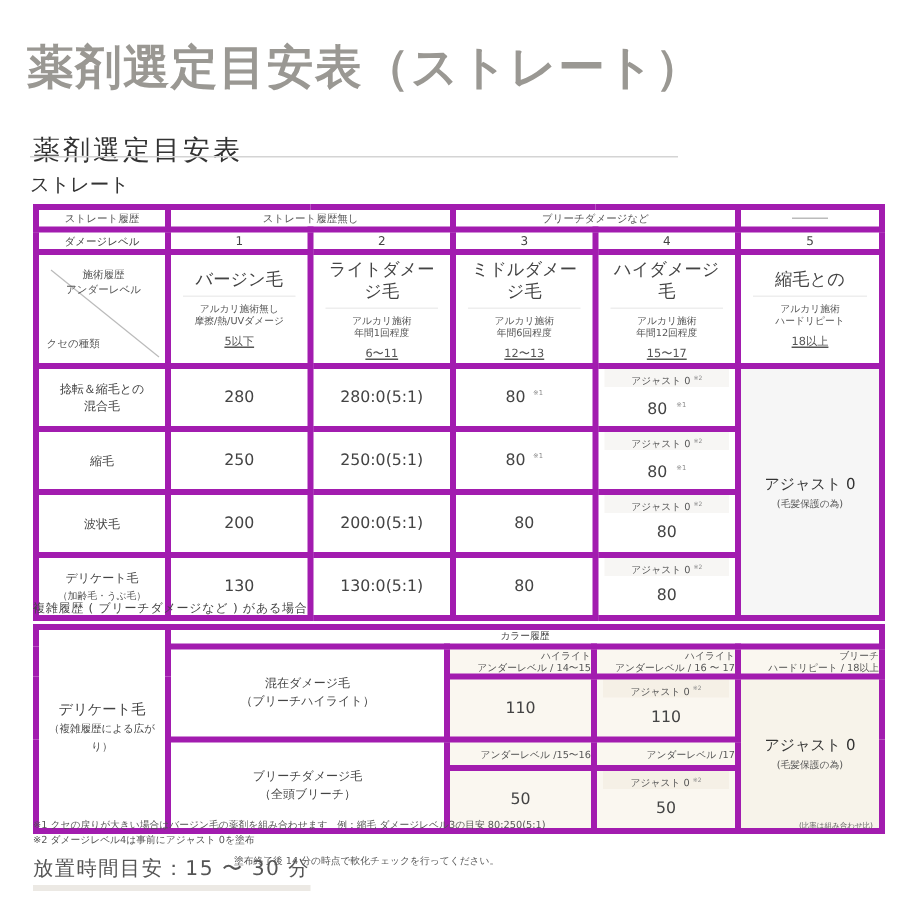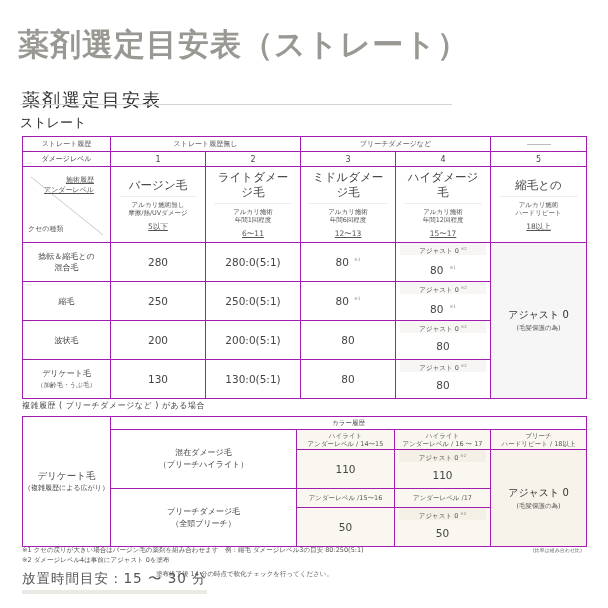--- a/index.html
+++ b/index.html
@@ -5,51 +5,51 @@
   * { box-sizing: border-box; margin: 0; padding: 0; }
   html, body { width: 608px; height: 608px; background: #ffffff; overflow: hidden; }
   body { font-family: "DejaVu Sans", sans-serif; color: #333; position: relative; }
 
   .main-title { position: absolute; left: 18px; top: 24px; font-size: 31px; font-weight: bold; color: #9a9893; letter-spacing: 1px; }
   .sub-title { position: absolute; left: 22px; top: 88px; font-size: 18px; color: #333; letter-spacing: 2px; }
   .sub-rule { position: absolute; left: 20px; top: 104px; width: 432px; height: 1px; background: #d4d4d4; }
   .section-label { position: absolute; left: 20px; top: 114px; font-size: 13px; color: #333; }
 
   table { border-collapse: collapse; table-layout: fixed; }
-  td { border: 1px solid #a21caf; text-align: center; vertical-align: middle; color: #444; }
+  td { border: 4px solid #a21caf; text-align: center; vertical-align: middle; color: #444; }
 
   #t1 { position: absolute; left: 22px; top: 136px; width: 564px; }
   #t1 .hdr { font-size: 7px; height: 15px; color: #555; }
   #t1 .lvl { font-size: 8px; height: 15px; }
   .hairname { font-size: 11.5px; color: #444; padding-bottom: 3px; border-bottom: 1px solid #eeeeee; margin: 0 8px 4px; }
   .hairdesc { font-size: 6.5px; line-height: 8px; color: #555; }
   .hairrange { font-size: 7.5px; color: #555; margin-top: 5px; text-decoration: underline; }
   .diag { position: relative; height: 76px; }
   .diag svg { position: absolute; left: 0; top: 0; }
-  .diag .d1 { position: absolute; right: 16px; top: 8px; font-size: 7px; color: #555; text-align: right; line-height: 10px; text-decoration: underline; }
+  .diag .d1 { position: absolute; right: 16px; top: 8px; font-size: 7px; color: #555; text-align: center; line-height: 10px; }
   .diag .d2 { position: absolute; left: 5px; bottom: 8px; font-size: 7px; color: #555; }
   .rowlabel { font-size: 8px; line-height: 11px; color: #444; }
   .rowlabel small { font-size: 6.5px; color: #555; font-family: Liberation Serif, serif; }
   .val { font-size: 10.5px; height: 38px; }
   .val sup { font-size: 4.5px; color: #888; margin-left: 5px; vertical-align: 5px; }
   .split { padding: 0; }
   .split .adj { font-size: 6.5px; background: #f7f6f4; height: 12px; line-height: 12px; color: #555; margin: 0 4px; }
   .split .adj sup { font-size: 4px; color: #888; vertical-align: 3px; margin-left: 2px; }
   .split .num { font-size: 10.5px; height: 26px; line-height: 26px; }
   .split .num sup { font-size: 4.5px; color: #888; margin-left: 6px; vertical-align: 5px; }
   .grey-cell { background: #f6f6f6; }
   .big-adj { font-size: 10px; color: #333; }
   .big-adj-note { font-size: 6.5px; color: #555; margin-top: 2px; }
 
   .complex-label { position: absolute; left: 22px; top: 400px; font-size: 8px; color: #444; letter-spacing: 0.5px; }
   #t2 { position: absolute; left: 22px; top: 416px; width: 564px; }
   #t2 td { font-size: 8px; }
   #t2 .cream { background: #faf7f0; }
   #t2 .cream2 { background: #f7f3ea; }
-  #t2 .sub { font-size: 6.5px; line-height: 8px; color: #555; }
+  #t2 .sub { font-size: 6.5px; line-height: 8px; color: #555; text-align: right; }
   #t2 .num2 { font-size: 10.5px; }
   .cat { font-size: 9px; line-height: 12px; color: #444; }
 
   .note { position: absolute; left: 22px; font-size: 6.5px; color: #555; }
   .note-right { position: absolute; right: 26px; top: 547px; font-size: 5px; color: #666; }
   .time-label { position: absolute; left: 22px; top: 570px; font-size: 13.5px; color: #555; letter-spacing: 1px; padding-bottom: 2px; border-bottom: 4px solid #ece9e4; }
   .time-notes { position: absolute; left: 156px; top: 569px; font-size: 6.5px; line-height: 10px; color: #555; }
 </style>
 </head>
 <body>

